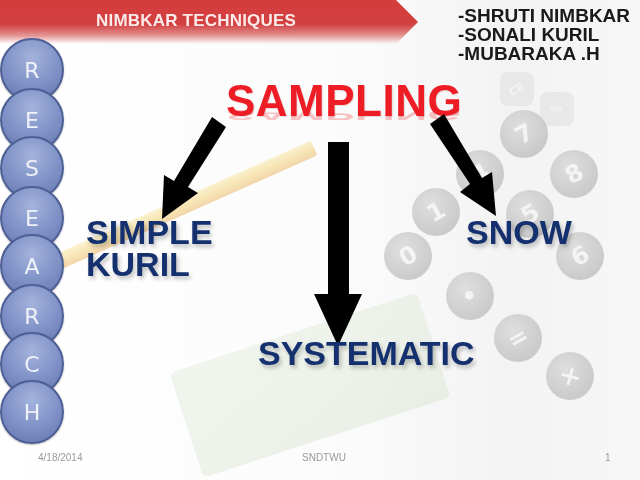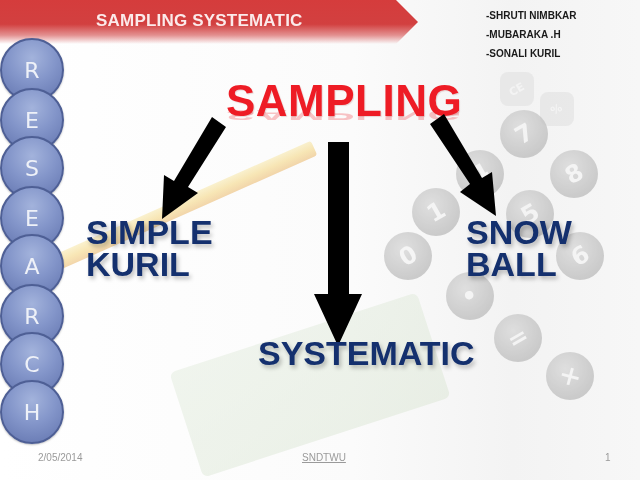--- a/index.html
+++ b/index.html
@@ -23,21 +23,21 @@
       opacity: 0.6; border-radius: 6px; }
 
     
     .header { position: absolute; left: 0; top: 0; width: 420px; height: 44px;
       background: linear-gradient(180deg, #d53c3c 0%, #d24040 55%, #e39090 80%, rgba(255,255,255,0) 100%);
       clip-path: polygon(0 0, 396px 0, 418px 22px, 396px 44px, 0 44px); }
     .header-title { position: absolute; left: 96px; top: 11px; color: #fbeaea; font-weight: bold;
       font-size: 17px; letter-spacing: 0.2px; }
 
     
-    .authors { position: absolute; left: 486px; top: 6px; color: #1a1a1a; font-weight: bold; font-size: 10px; line-height: 19px; }
+    .authors { position: absolute; left: 458px; top: 6px; color: #1a1a1a; font-weight: bold; font-size: 19px; line-height: 19px; }
 
     
     .research { position: absolute; left: 0; top: 38px; width: 66px; height: 400px; }
     .circle { position: absolute; left: 0; width: 64px; height: 64px; border-radius: 50%;
       background: radial-gradient(circle at 50% 30%, #a3b3dc 0%, #8496ca 45%, #6e80b8 80%, #5d6fa6 100%);
       border: 2px solid #4e5f95; box-shadow: 0 1px 2px rgba(0,0,0,0.25);
       display: flex; align-items: center; justify-content: center;
       color: #eef1f8; font-size: 22px; font-family: "DejaVu Sans", sans-serif; }
 
     
@@ -98,26 +98,26 @@
       </div>
     <div class="calc-key" style="left:494px;top:314px;">
         <span>=</span>
       </div>
     <div class="calc-key" style="left:546px;top:352px;">
         <span>×</span>
       </div>
   </div>
 
   <div class="header"></div>
-  <div class="header-title">SAMPLING SYSTEMATIC</div>
+  <div class="header-title">NIMBKAR TECHNIQUES</div>
 
   <div class="authors">
     <div>-SHRUTI NIMBKAR</div>
+    <div>-SONALI KURIL</div>
     <div>-MUBARAKA .H</div>
-    <div>-SONALI KURIL</div>
   </div>
 
   <div class="research">
     <div class="circle" style="top:0px;">R</div>
     <div class="circle" style="top:50px;">E</div>
     <div class="circle" style="top:98px;">S</div>
     <div class="circle" style="top:148px;">E</div>
     <div class="circle" style="top:196px;">A</div>
     <div class="circle" style="top:246px;">R</div>
     <div class="circle" style="top:294px;">C</div>
@@ -139,19 +139,18 @@
 
   <div class="branch" style="left:86px;top:216px;width:140px;">
     <div>SIMPLE</div>
     <div>KURIL</div>
   </div>
   <div class="branch" style="left:258px;top:337px;width:176px;">
     <div>SYSTEMATIC</div>
   </div>
   <div class="branch" style="left:466px;top:216px;width:100px;">
     <div>SNOW</div>
-    <div>BALL</div>
   </div>
 
-  <div class="footer" style="left:38px;">2/05/2014</div>
-  <div class="footer" style="left:302px;text-decoration:underline;">SNDTWU</div>
+  <div class="footer" style="left:38px;">4/18/2014</div>
+  <div class="footer" style="left:302px;">SNDTWU</div>
   <div class="footer" style="left:605px;">1</div>
 </div>
 
 </body></html>

